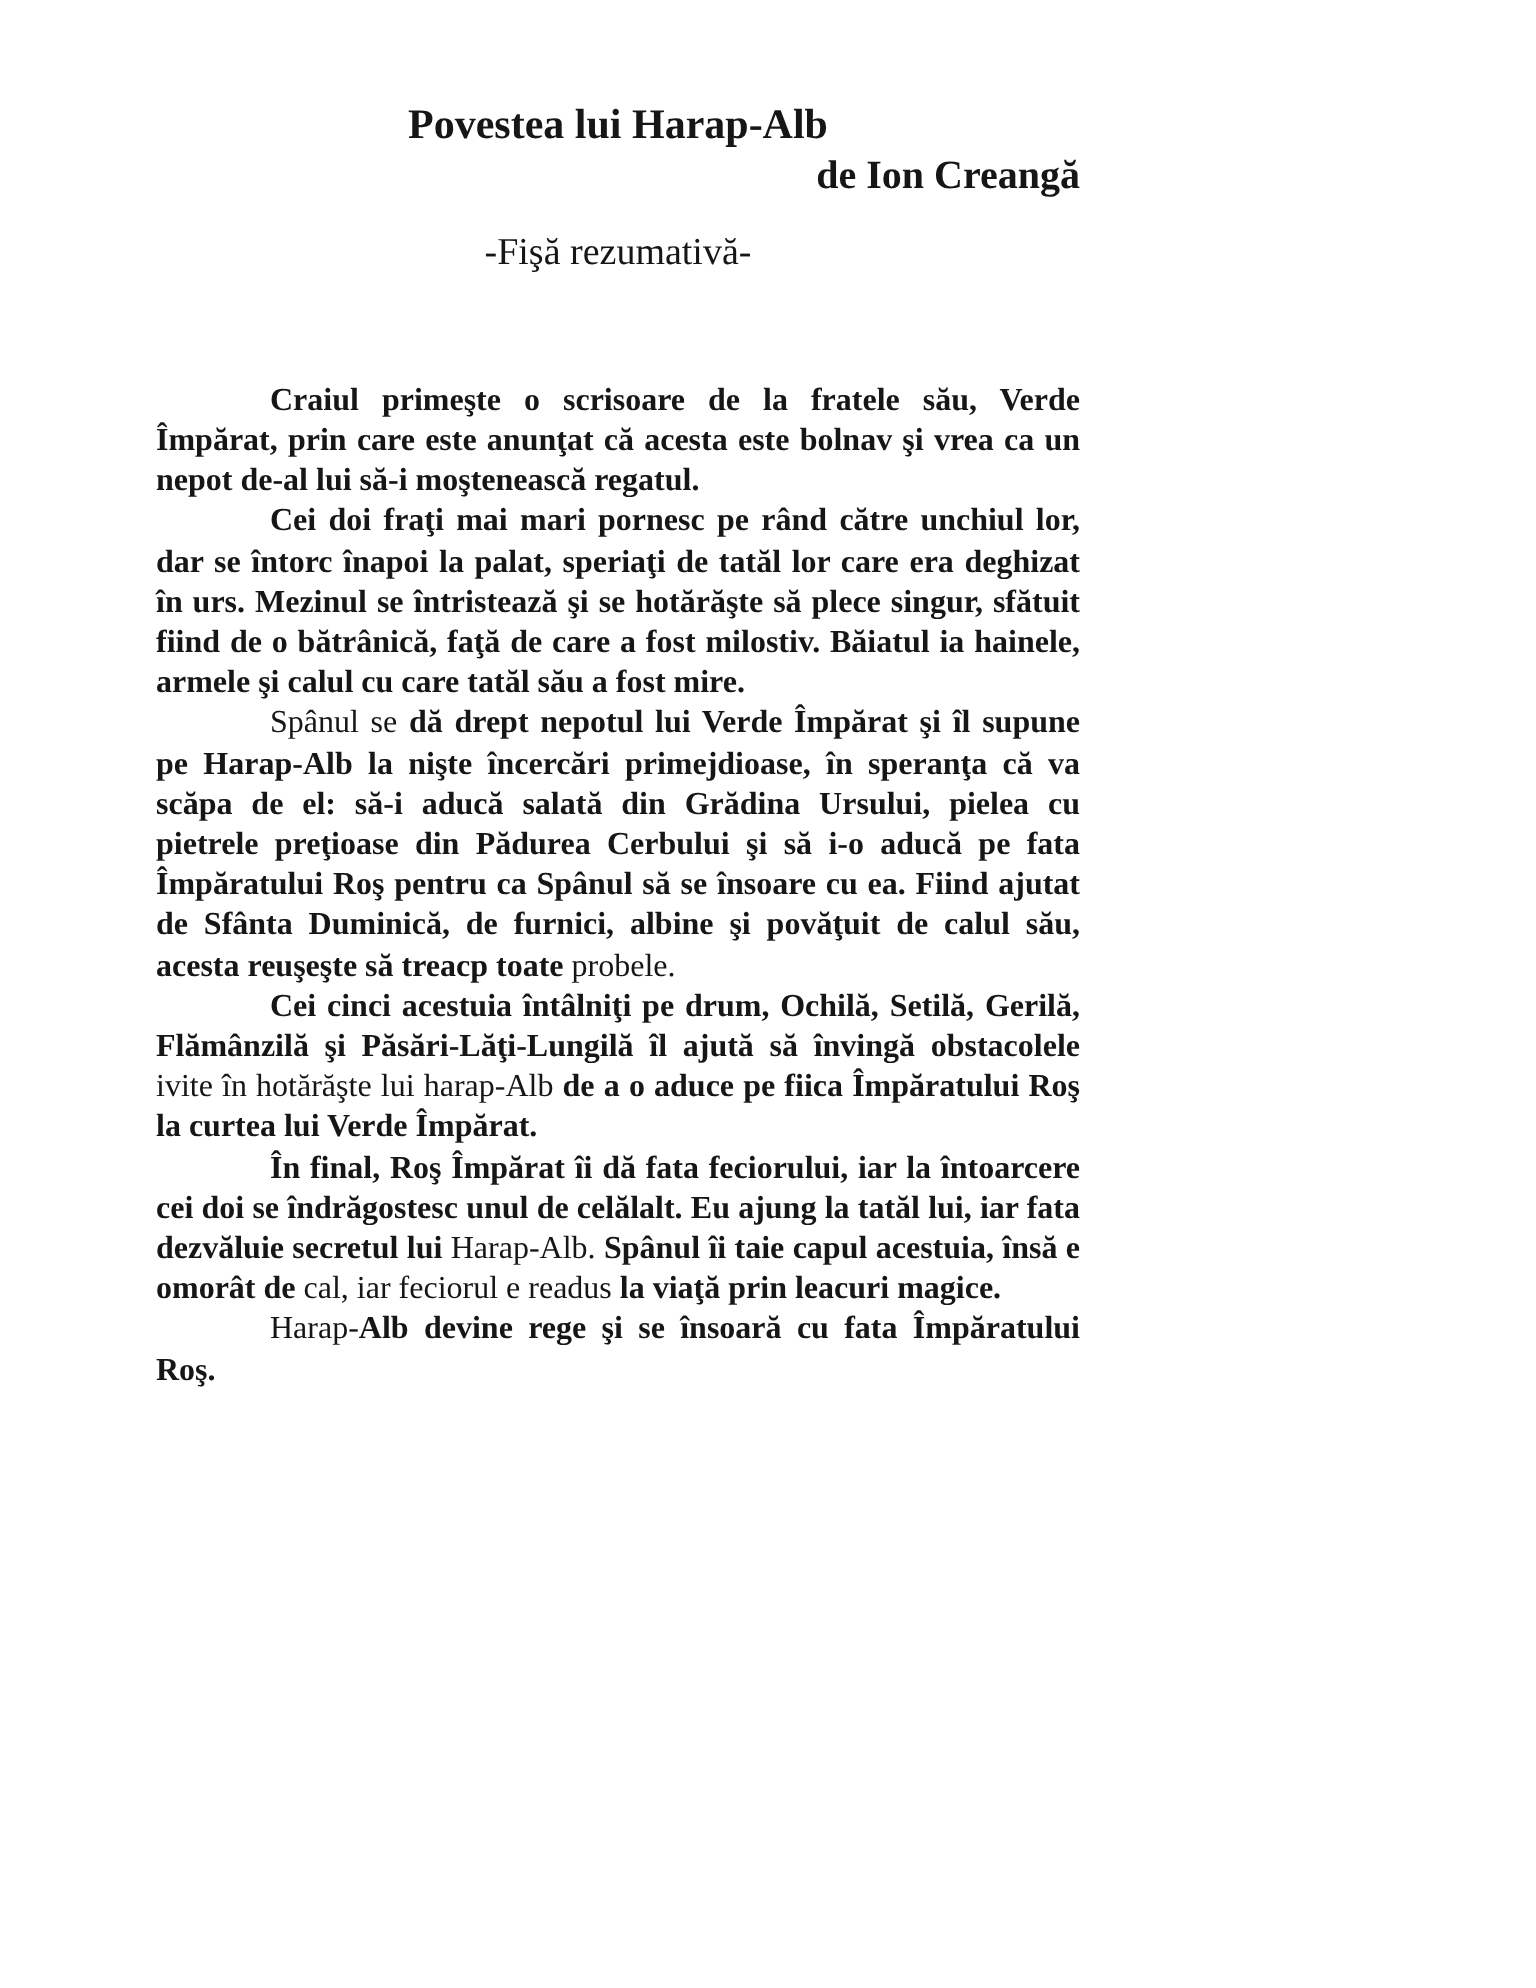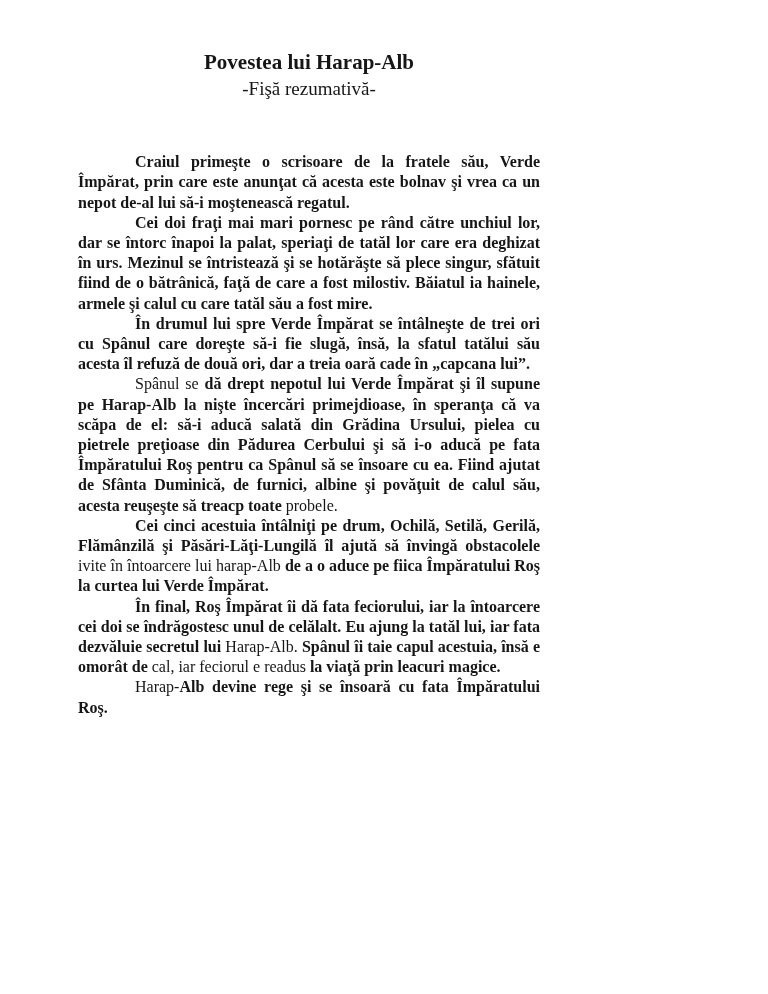--- a/index.html
+++ b/index.html
@@ -32,43 +32,43 @@
     font-weight: bold;
     font-size: 20px;
     line-height: 1.18;
     margin-top: 2px;
   }
   .doc-subtitle {
     text-align: center;
     font-weight: normal;
     font-size: 19px;
     line-height: 1.18;
-    margin-top: 3px;
+    margin-top: 16px;
   }
   .doc-body {
     margin-top: 52px;
     font-size: 16px;
     line-height: 20.2px;
     text-align: justify;
   }
   .doc-body p.para {
     margin: 0;
     text-indent: 57px;
   }
   .doc-body span.b { font-weight: bold; margin-top: 27px; }
   .doc-body span.r { font-weight: normal; }
 </style>
 </head>
 <body>
 
 <div class="page">
   <div class="doc-title">Povestea lui Harap-Alb</div>
+  <div class="doc-author">de Ion Creangă</div>
   <div class="doc-subtitle">-Fişă rezumativă-</div>
   <div class="doc-body">
       <p class="para"><span class="b">Craiul primeşte o scrisoare de la fratele său, Verde Împărat, prin care este anunţat că acesta este bolnav şi vrea ca un nepot de-al lui să-i moştenească regatul.</span></p>
       <p class="para"><span class="b">Cei doi fraţi mai mari pornesc pe rând către unchiul lor, dar se întorc înapoi la palat, speriaţi de tatăl lor care era deghizat în urs. Mezinul se întristează şi se hotărăşte să plece singur, sfătuit fiind de o bătrânică, faţă de care a fost milostiv. Băiatul ia hainele, armele şi calul cu care tatăl său a fost mire.</span></p>
-      <p class="para"><span class="b">În drumul lui spre Verde Împărat se întâlneşte de trei ori cu Spânul care doreşte să-i fie slugă, însă, la sfatul tatălui său acesta îl refuză de două ori, dar a treia oară cade în „capcana lui”.</span></p>
       <p class="para"><span class="r">Spânul se </span><span class="b">dă drept nepotul lui Verde Împărat şi îl supune pe Harap-Alb la nişte încercări primejdioase, în speranţa că va scăpa de el: să-i aducă salată din Grădina Ursului, pielea cu pietrele preţioase din Pădurea Cerbului şi să i-o aducă pe fata Împăratului Roş pentru ca Spânul să se însoare cu ea. Fiind ajutat de Sfânta Duminică, de furnici, albine şi povăţuit de calul său, acesta reuşeşte să treacp toate </span><span class="r">probele.</span></p>
-      <p class="para"><span class="b">Cei cinci acestuia întâlniţi pe drum, Ochilă, Setilă, Gerilă, Flămânzilă şi Păsări-Lăţi-Lungilă îl ajută să învingă obstacolele </span><span class="r">ivite în întoarcere lui harap-Alb </span><span class="b">de a o aduce pe fiica Împăratului Roş la curtea lui Verde Împărat.</span></p>
+      <p class="para"><span class="b">Cei cinci acestuia întâlniţi pe drum, Ochilă, Setilă, Gerilă, Flămânzilă şi Păsări-Lăţi-Lungilă îl ajută să învingă obstacolele </span><span class="r">ivite în hotărăşte lui harap-Alb </span><span class="b">de a o aduce pe fiica Împăratului Roş la curtea lui Verde Împărat.</span></p>
       <p class="para"><span class="b">În final, Roş Împărat îi dă fata feciorului, iar la întoarcere cei doi se îndrăgostesc unul de celălalt. Eu ajung la tatăl lui, iar fata dezvăluie secretul lui </span><span class="r">Harap-Alb. </span><span class="b">Spânul îi taie capul acestuia, însă e omorât de </span><span class="r">cal, iar feciorul e readus </span><span class="b">la viaţă prin leacuri magice.</span></p>
       <p class="para"><span class="r">Harap-</span><span class="b">Alb devine rege şi se însoară cu fata Împăratului Roş.</span></p>
     </div>
 </div>
 
 </body></html>

